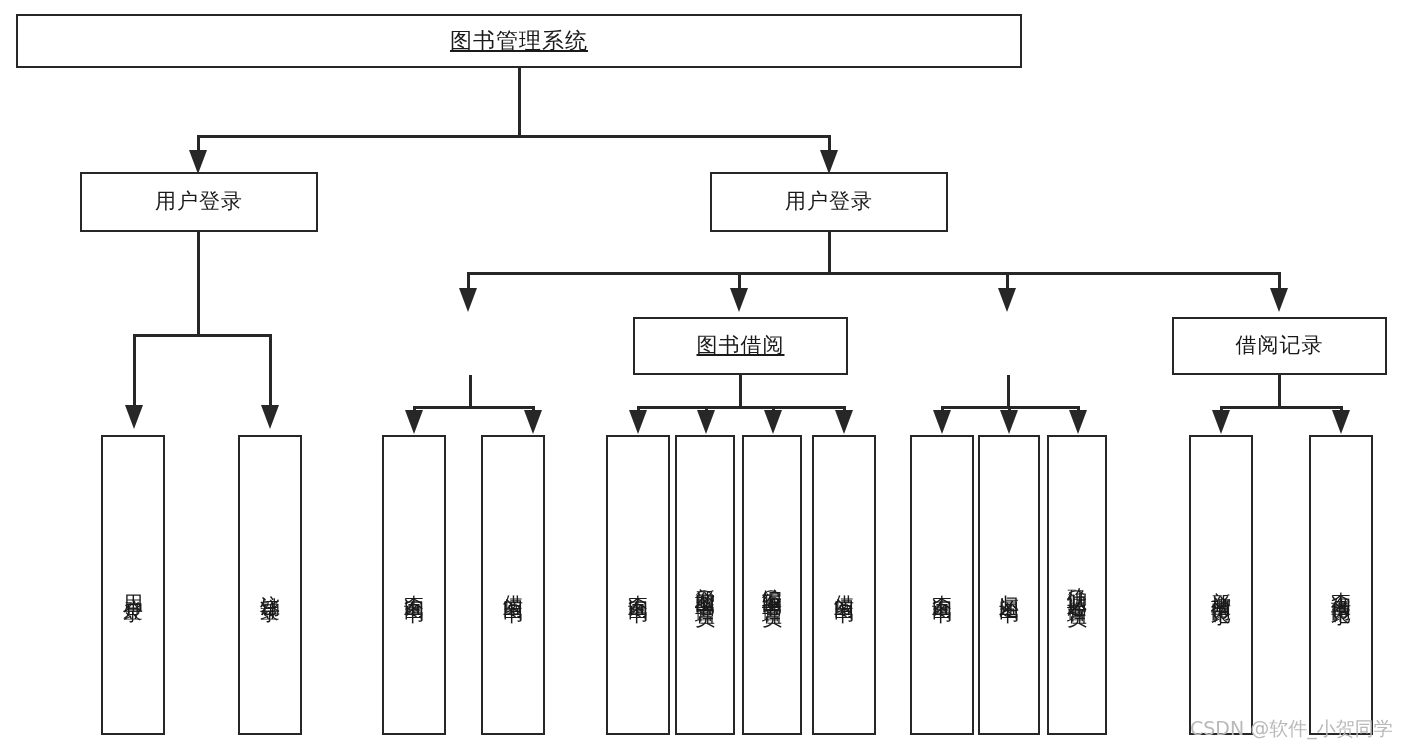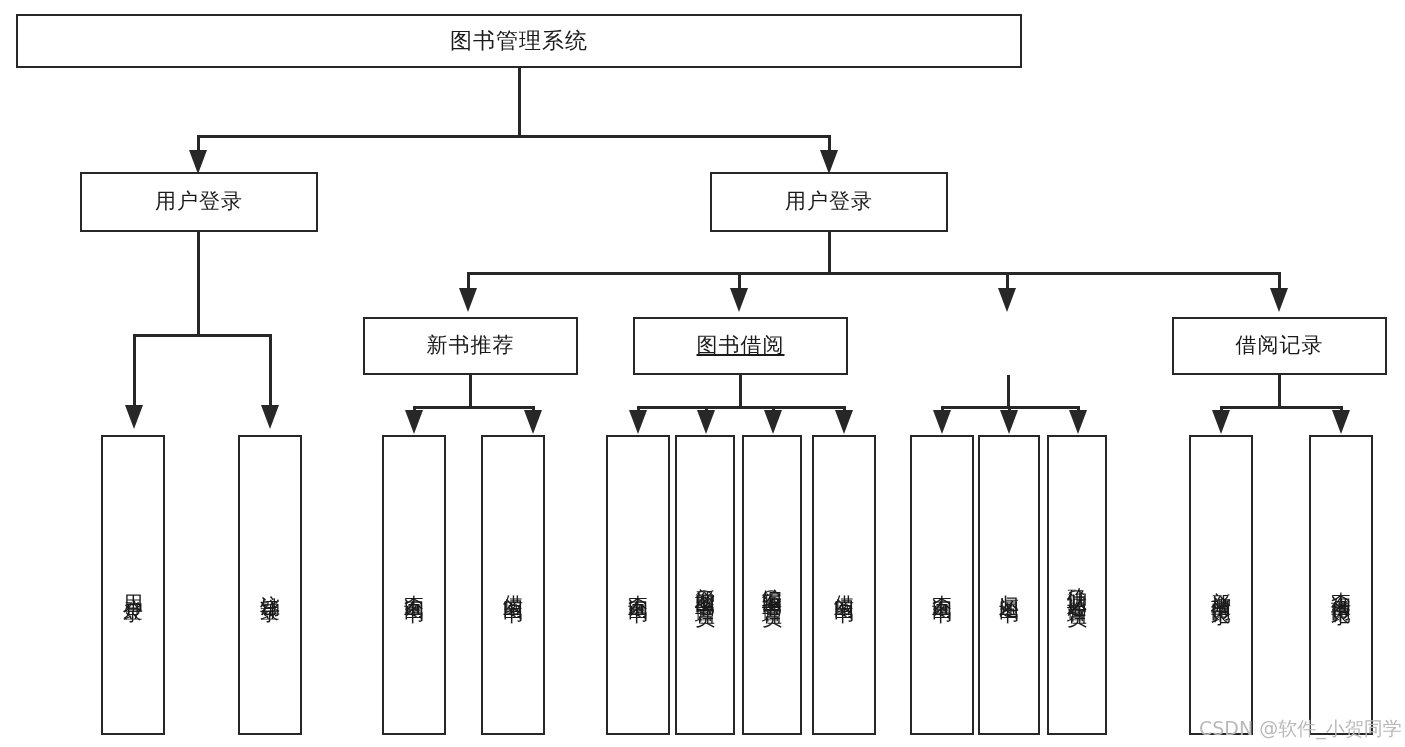--- a/index.html
+++ b/index.html
@@ -36,20 +36,21 @@
     writing-mode: vertical-rl;
     text-orientation: upright;
     font-size: 20px;
     letter-spacing: 3px;
     line-height: 1.15;
     padding: 4px 0;
     white-space: nowrap;
   }
   .node.root {
     font-size: 22px;
+    text-decoration: underline;
   }
   .edge {
     position: absolute;
     background: #272727;
   }
   .edge.v { width: 3px; }
   .edge.h { height: 3px; }
   .arrow {
     position: absolute;
     width: 0;
@@ -94,21 +95,20 @@
   <div class="edge h" style="left:467px; top:272px; width:814px;"></div>
   <div class="edge v" style="left:467px; top:272px; height:22px;"></div>
   <div class="edge v" style="left:738px; top:272px; height:22px;"></div>
   <div class="edge v" style="left:1006px; top:272px; height:22px;"></div>
   <div class="edge v" style="left:1278px; top:272px; height:22px;"></div>
   <div class="arrow" style="left:459px; top:288px;"></div>
   <div class="arrow" style="left:730px; top:288px;"></div>
   <div class="arrow" style="left:998px; top:288px;"></div>
   <div class="arrow" style="left:1270px; top:288px;"></div>
 
-  <div class="node horiz" style="left:363px; top:317px; width:215px; height:58px;">新书推荐</div>
   <div class="node horiz" style="left:633px; top:317px; width:215px; height:58px;text-decoration:underline;">图书借阅</div>
   <div class="node horiz" style="left:1172px; top:317px; width:215px; height:58px;">借阅记录</div>
 
   <div class="edge v" style="left:469px; top:375px; height:33px;"></div>
   <div class="edge h" style="left:413px; top:406px; width:122px;"></div>
   <div class="edge v" style="left:413px; top:406px; height:10px;"></div>
   <div class="edge v" style="left:532px; top:406px; height:10px;"></div>
   <div class="arrow" style="left:405px; top:410px;"></div>
   <div class="arrow" style="left:524px; top:410px;"></div>
 
@@ -150,15 +150,15 @@
   <div class="node vert" style="left:742px; top:435px; width:60px; height:300px;">编辑图书（管理员）</div>
   <div class="node vert" style="left:812px; top:435px; width:64px; height:300px;">借阅图书</div>
 
   <div class="node vert" style="left:910px; top:435px; width:64px; height:300px;">查询图书</div>
   <div class="node vert" style="left:978px; top:435px; width:62px; height:300px;">归还图书</div>
   <div class="node vert" style="left:1047px; top:435px; width:60px; height:300px;">确认归还（管理员）</div>
 
   <div class="node vert" style="left:1189px; top:435px; width:64px; height:300px;">新增借阅记录</div>
   <div class="node vert" style="left:1309px; top:435px; width:64px; height:300px;">查询借阅记录</div>
 
-  <div class="watermark" style="left:1190px; top:716px;padding-left:9px;">CSDN @软件_小贺同学</div>
+  <div class="watermark" style="left:1190px; top:716px;">CSDN @软件_小贺同学</div>
 
 </div>
 
 </body></html>

